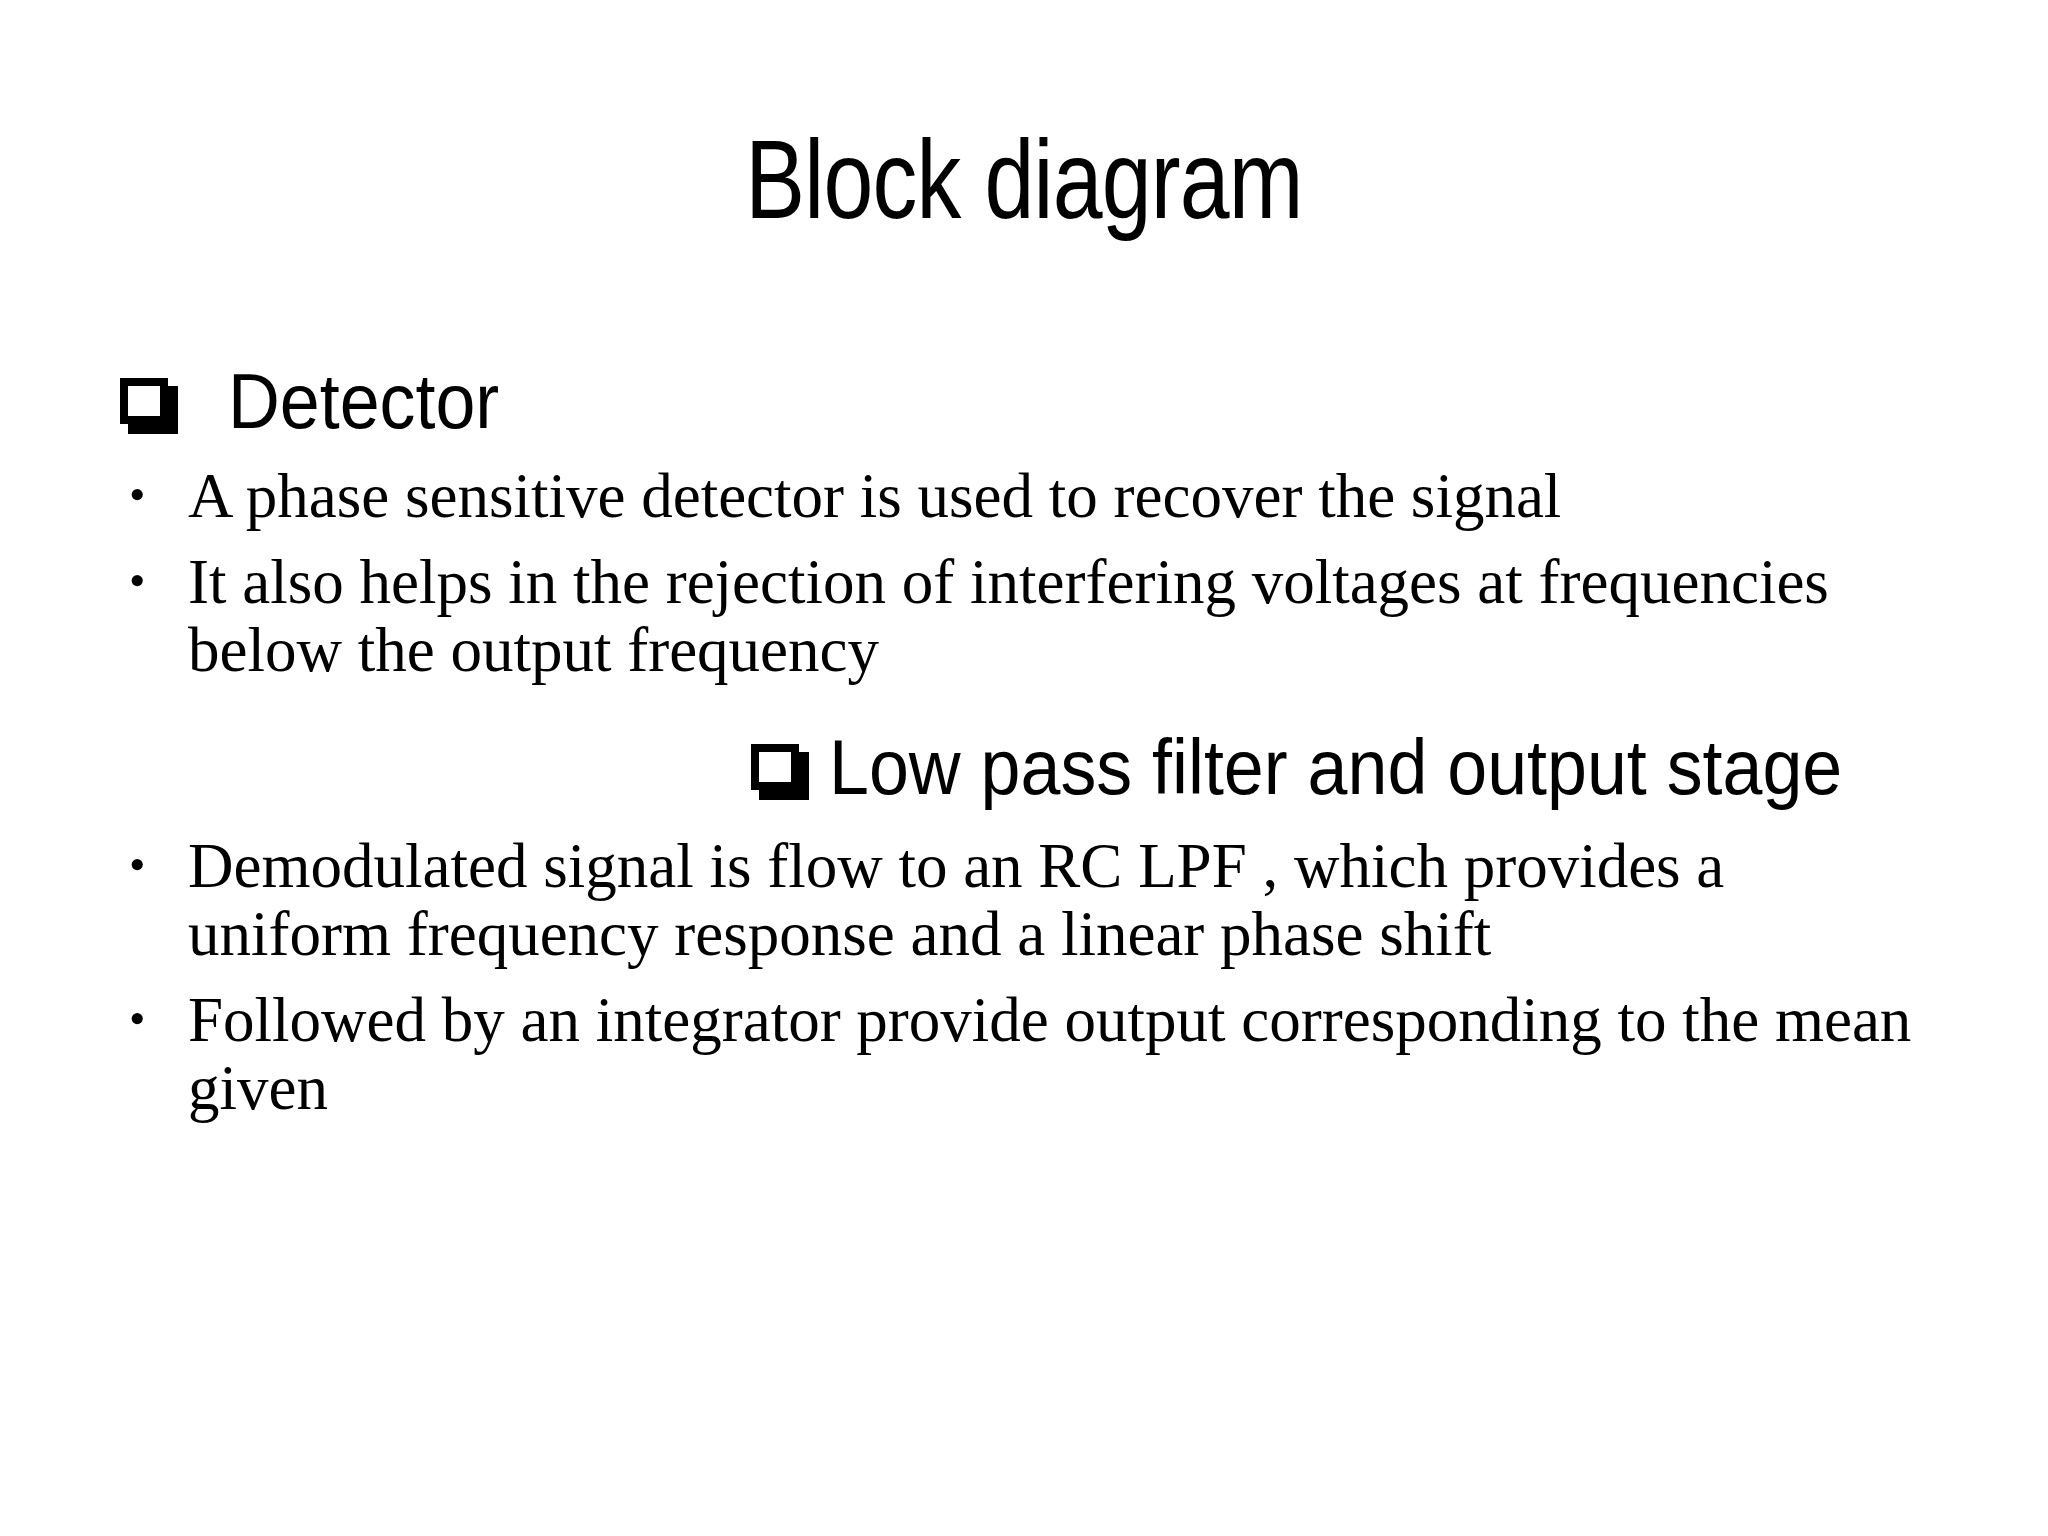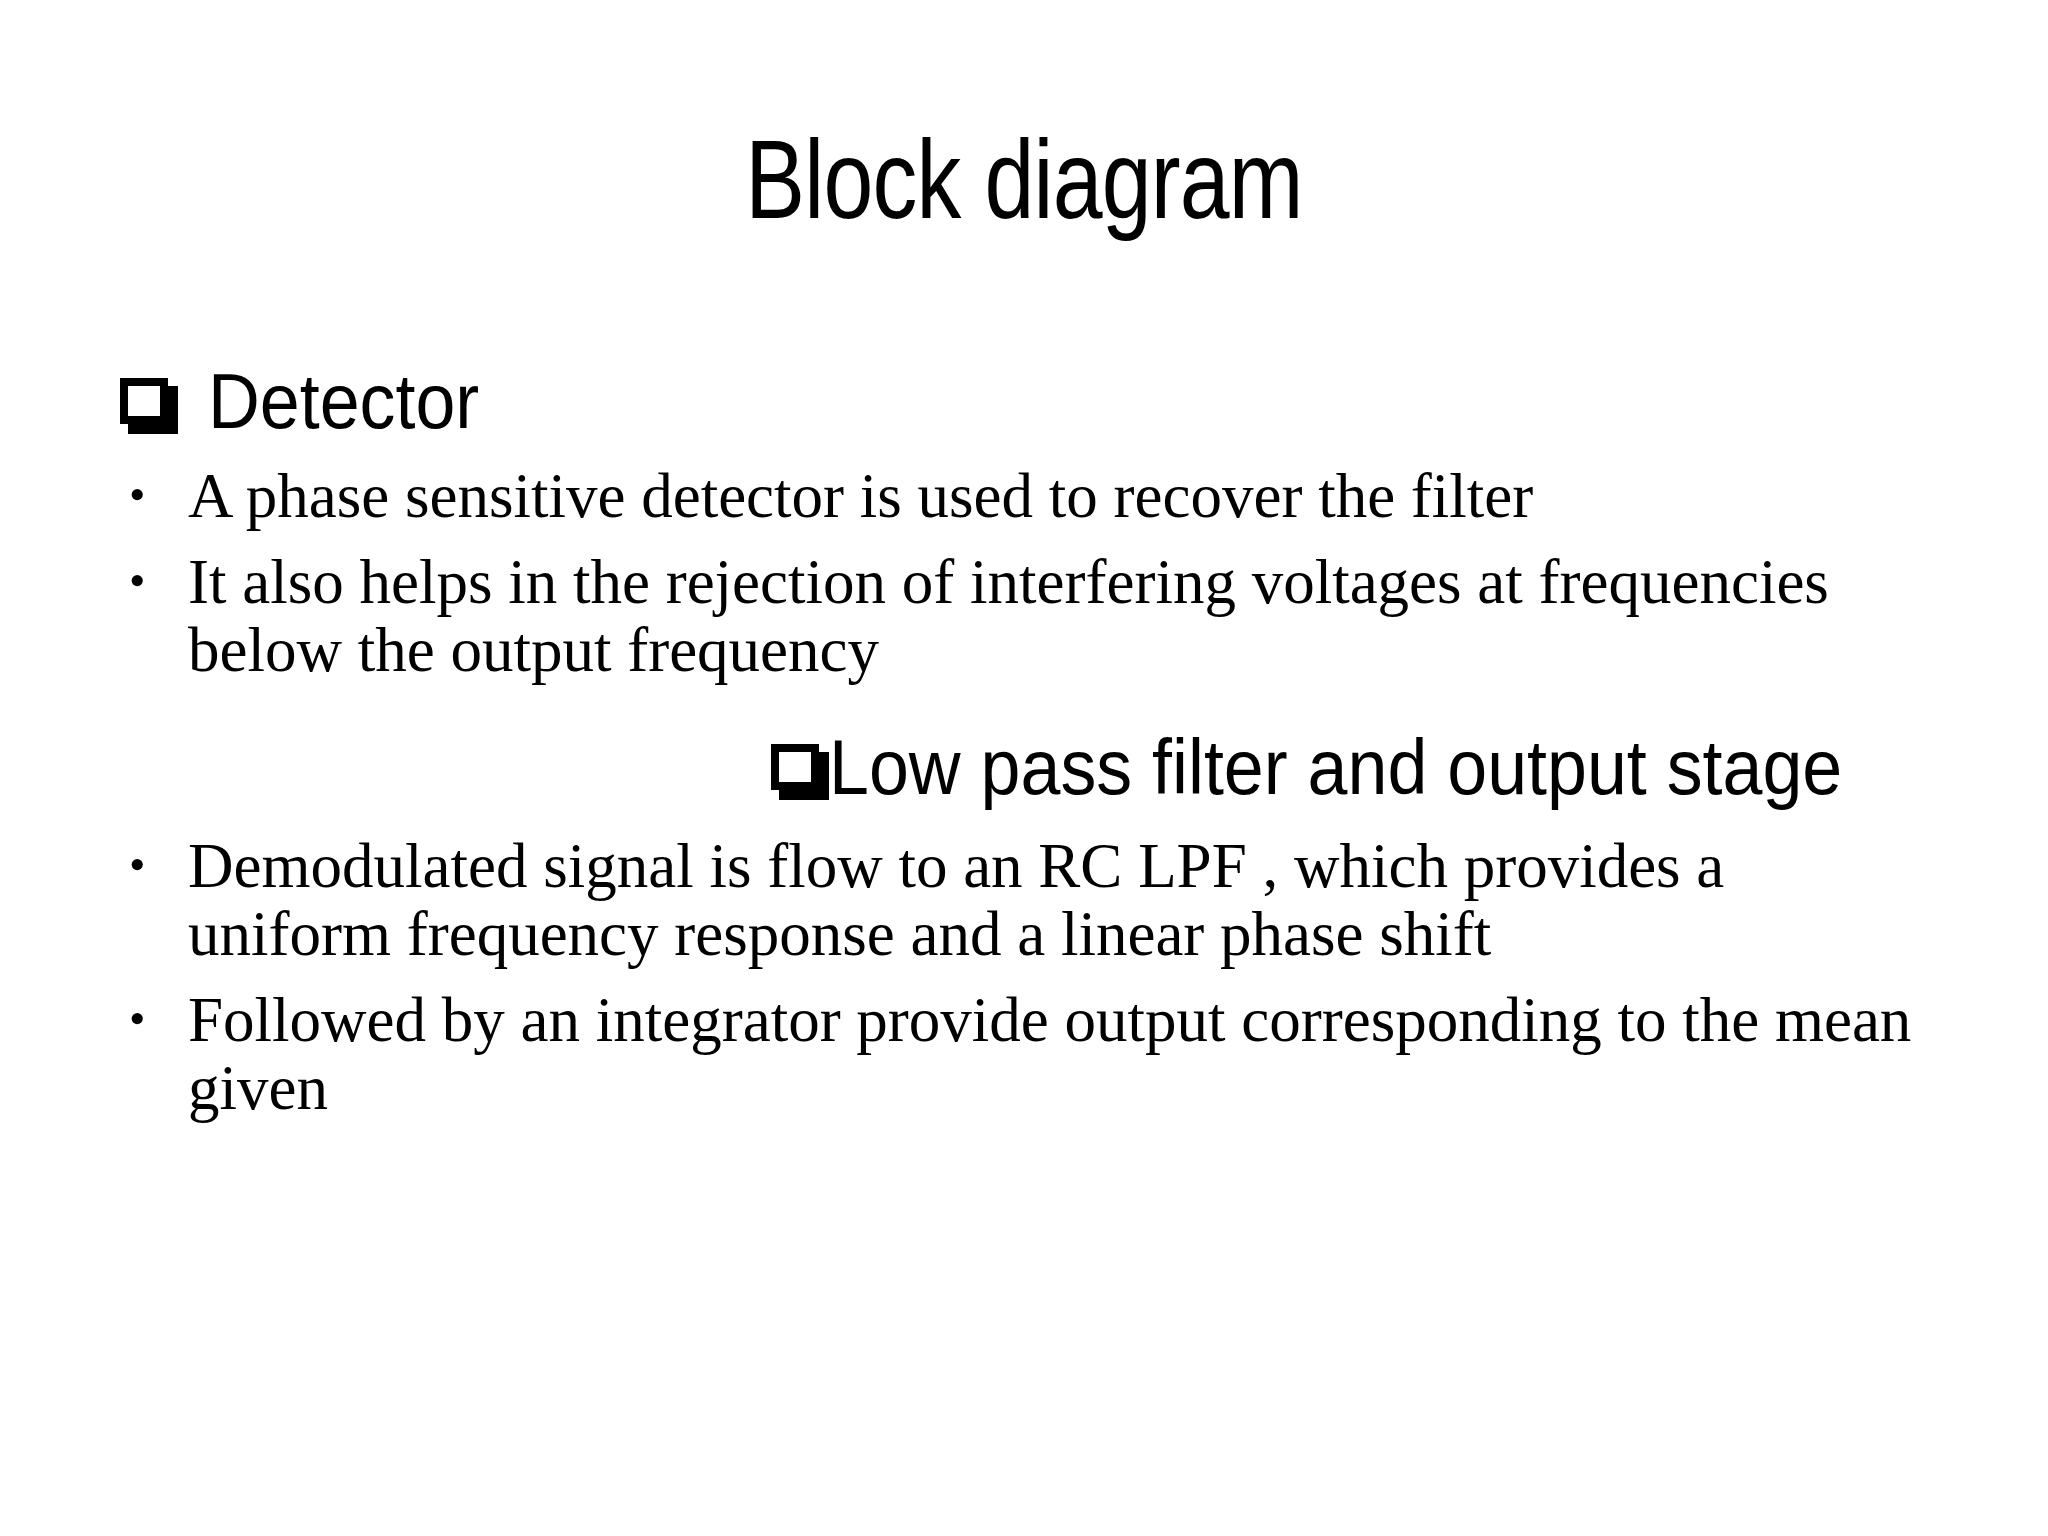--- a/index.html
+++ b/index.html
@@ -51,20 +51,21 @@
   
   .heading-row {
     display: flex;
     align-items: flex-start;
     font-family: "Liberation Sans", "DejaVu Sans", sans-serif;
     font-size: 78px;
     line-height: 1.0;
     font-weight: 400;
     color: #000000;
     white-space: nowrap;
+    gap: 20px;
   }
   .heading-row.h-detector { margin-bottom: 22px; }
   .heading-row.h-lpf { margin-top: 44px; margin-bottom: 26px; justify-content: flex-end; }
 
   
   .box-glyph {
     position: relative;
     display: inline-block;
     flex: none;
     width: 58px;
@@ -149,21 +150,21 @@
       <span class="box-glyph">
         <span class="bx-outline"></span>
         <span class="bx-shadow-r"></span>
         <span class="bx-shadow-b"></span>
       </span>
       <span class="heading-text">Detector</span>
     </div>
 
     <div class="bullet-row">
       <span class="bullet-dot">•</span>
-      <span class="bullet-text">A phase sensitive detector is used to recover the filter</span>
+      <span class="bullet-text">A phase sensitive detector is used to recover the signal</span>
     </div>
 
     <div class="bullet-row">
       <span class="bullet-dot">•</span>
       <span class="bullet-text">It also helps in the rejection of interfering voltages at frequencies below the output frequency</span>
     </div>
 
     <div class="heading-row h-lpf">
       <span class="box-glyph">
         <span class="bx-outline"></span>

